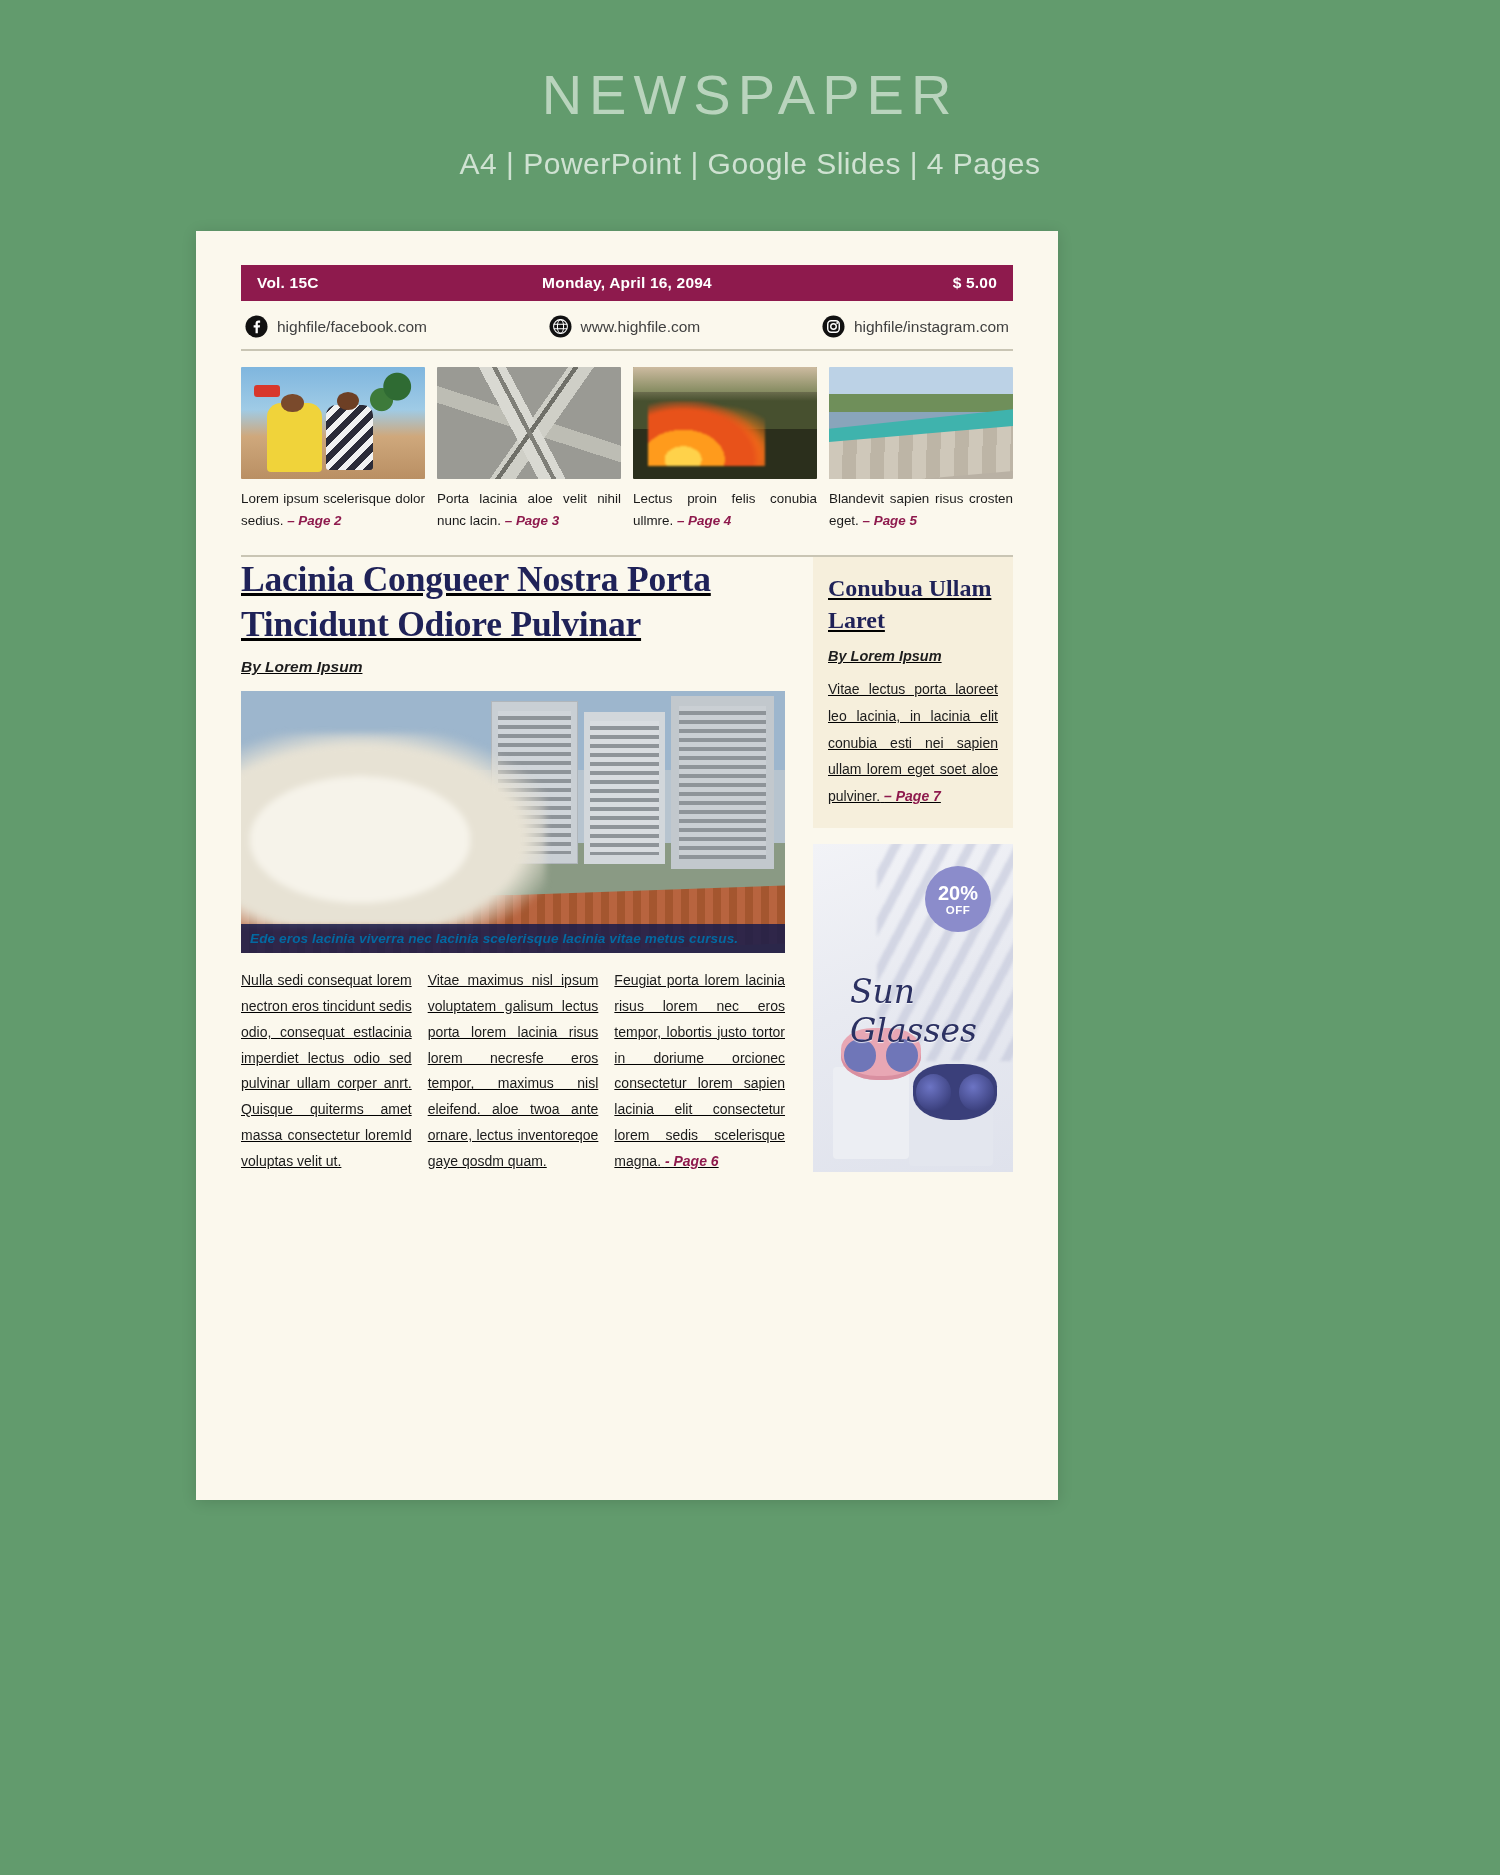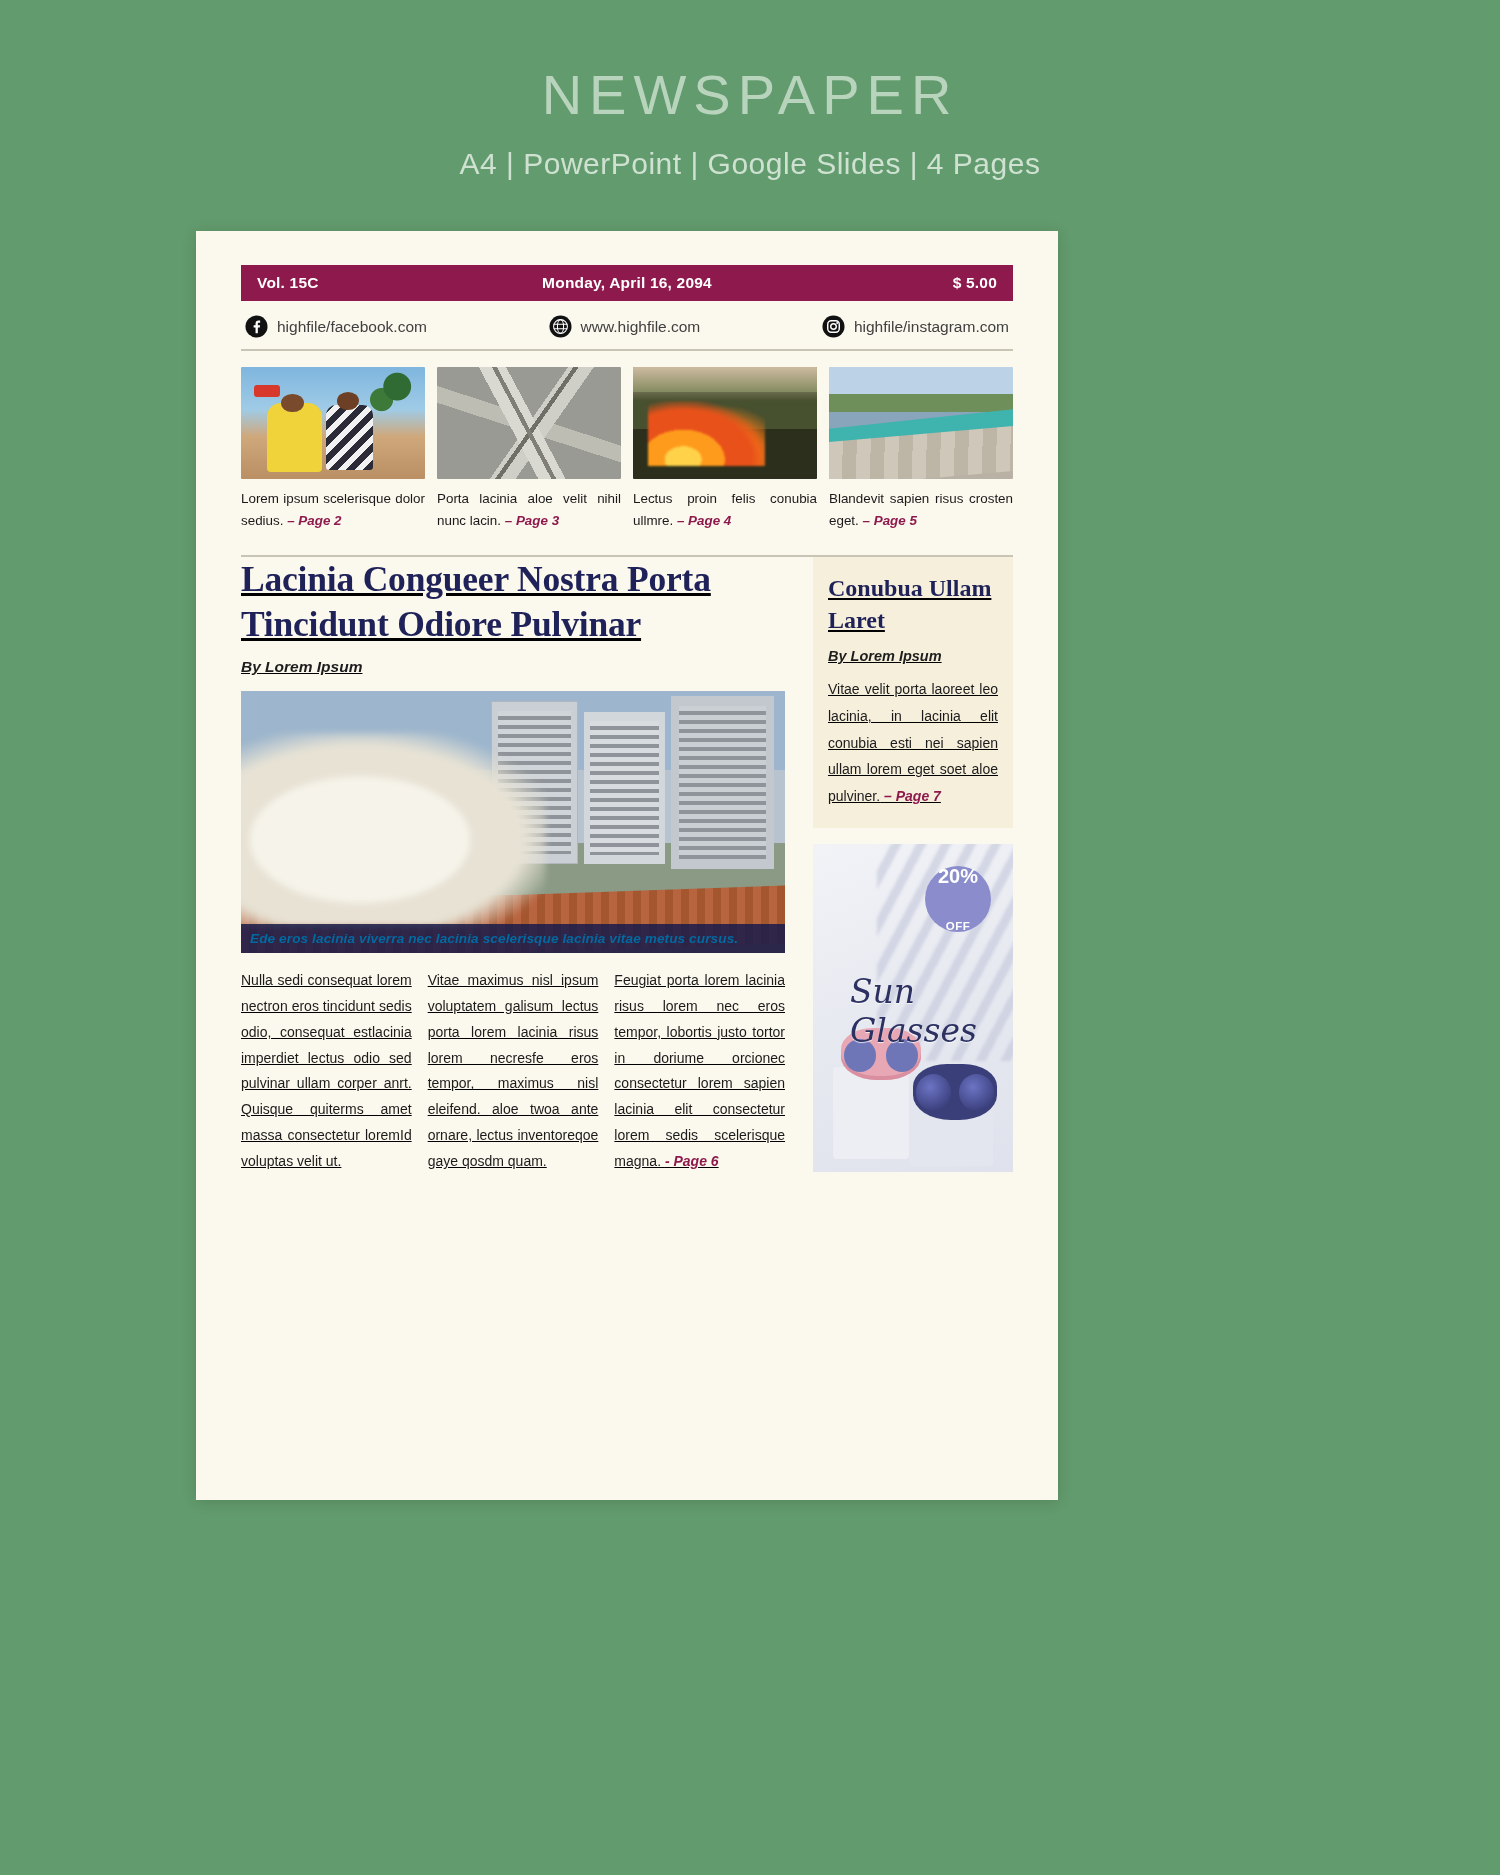--- a/index.html
+++ b/index.html
@@ -162,21 +162,21 @@
     margin-top: 16px;
     position: relative;
     height: 328px;
     overflow: hidden;
     background: linear-gradient(160deg,#f2f3f7 0%,#e8eaf1 45%,#dfe2ec 100%);
   }
   .ad-badge {
     position: absolute; top: 22px; right: 22px;
     width: 66px; height: 66px; border-radius: 50%;
     background: #8b8ccb; color: #fff;
-    display: flex; flex-direction: column; align-items: center; justify-content: space-between;
+    display: flex; flex-direction: column; align-items: center; justify-content: center;
     line-height: 1.05;
   }
   .ad-badge .pct { font-size: 20px; font-weight: 700; }
   .ad-badge .off { font-size: 11.5px; font-weight: 700; letter-spacing: .5px; }
   .ad-title {
     position: absolute; left: 14px; top: 128px;
     font-family: "DejaVu Serif", serif;
     font-style: italic;
     font-size: 33px;
     color: #2c3162;
@@ -391,21 +391,21 @@
         <p>Nulla sedi consequat lorem nectron eros tincidunt sedis odio, consequat estlacinia imperdiet lectus odio sed pulvinar ullam corper anrt. Quisque quiterms amet massa consectetur loremId voluptas velit ut.</p>
         <p>Vitae maximus nisl ipsum voluptatem galisum lectus porta lorem lacinia risus lorem necresfe eros tempor, maximus nisl eleifend. aloe twoa ante ornare, lectus inventoreqoe gaye qosdm quam.</p>
         <p><span>Feugiat porta lorem lacinia risus lorem nec eros tempor, lobortis justo tortor in doriume orcionec consectetur lorem sapien lacinia elit consectetur lorem sedis scelerisque magna.</span> <span class="pagelink">- Page 6</span></p>
       </div>
     </div>
 
     <div class="side-col">
       <div class="side-box">
         <div class="side-head">Conubua Ullam Laret</div>
         <div class="side-by">By Lorem Ipsum</div>
-        <div class="side-text"><span>Vitae velit porta laoreet leo lacinia, in lacinia elit conubia esti nei sapien ullam lorem eget soet aloe pulviner.</span> <span class="pagelink">– Page 7</span></div>
+        <div class="side-text"><span>Vitae lectus porta laoreet leo lacinia, in lacinia elit conubia esti nei sapien ullam lorem eget soet aloe pulviner.</span> <span class="pagelink">– Page 7</span></div>
       </div>
 
       <div class="ad">
         <div class="ad-blinds"></div>
         <div class="ad-plinth1"></div>
         <div class="ad-plinth2"></div>
         <div class="sg-pink"></div>
         <div class="sg-blue"></div>
         <div class="ad-badge">
           <span class="pct">20%</span>

